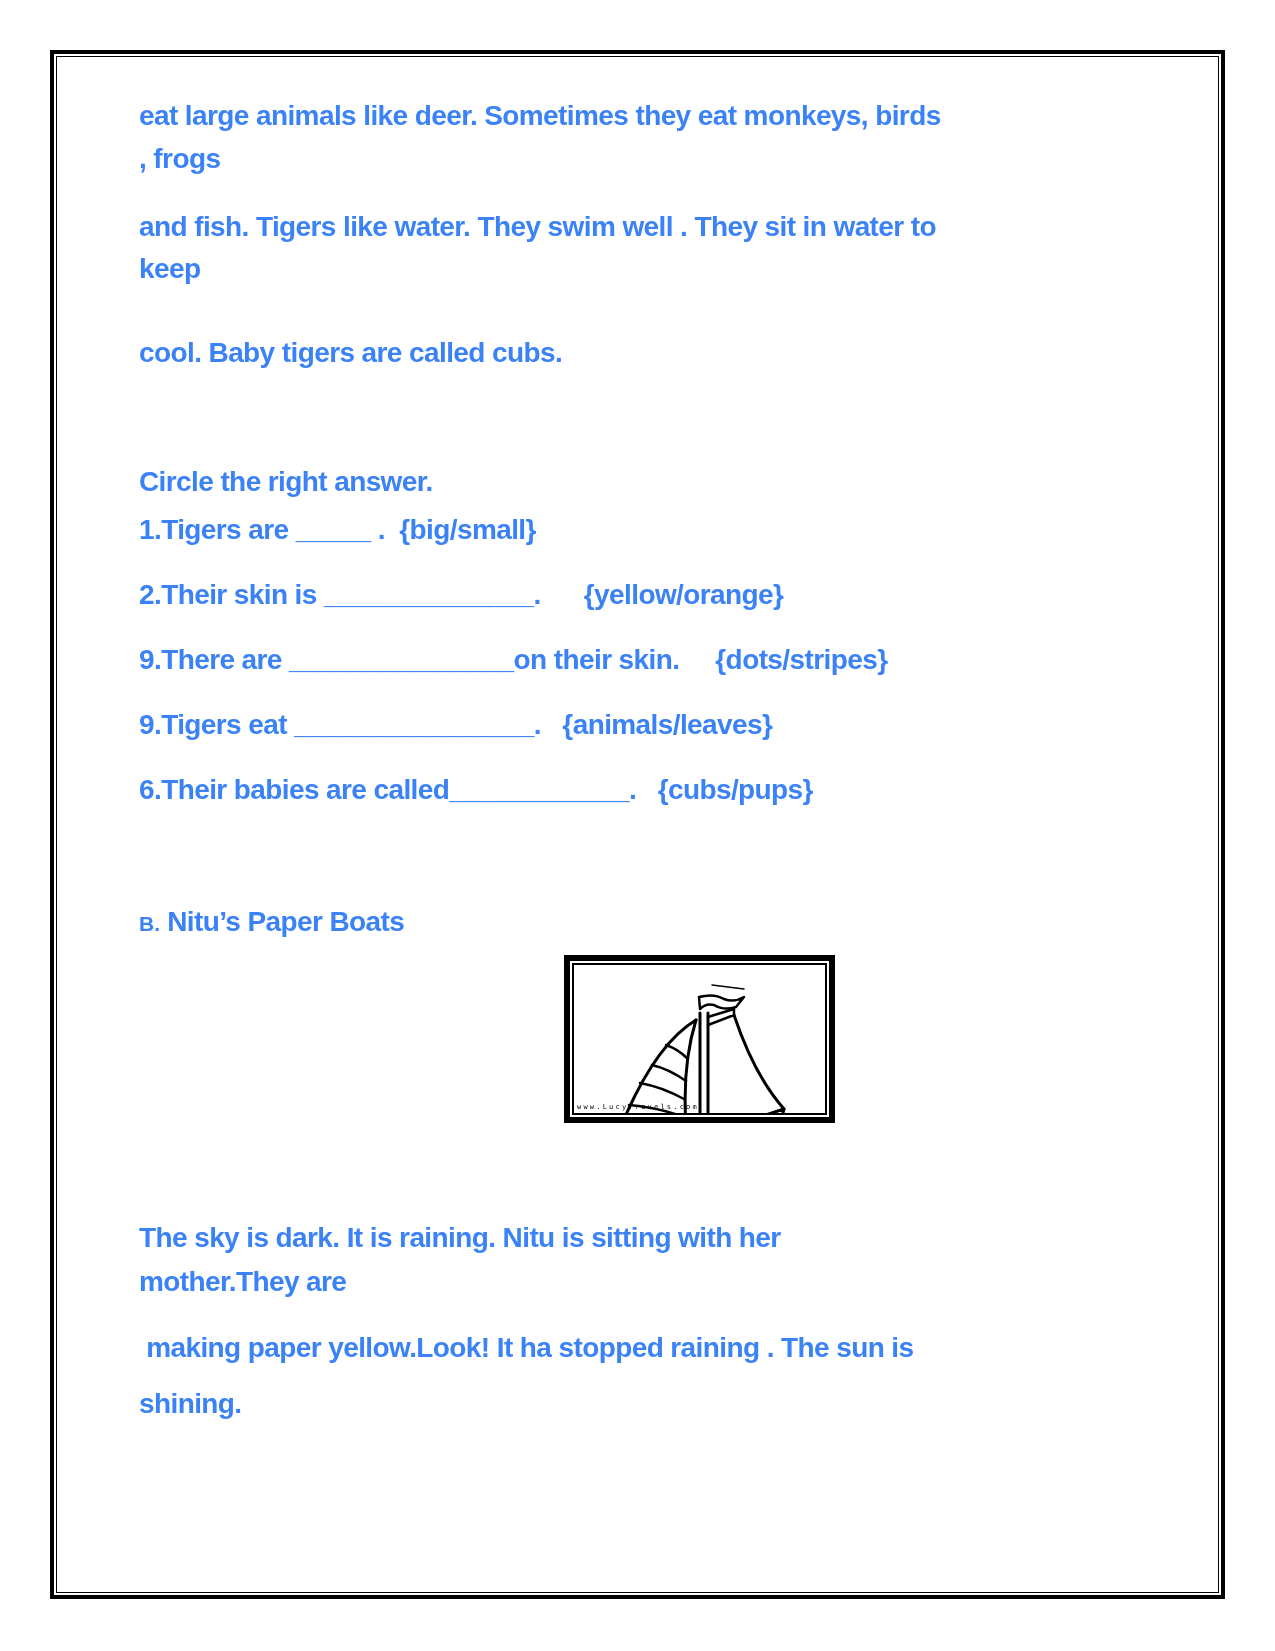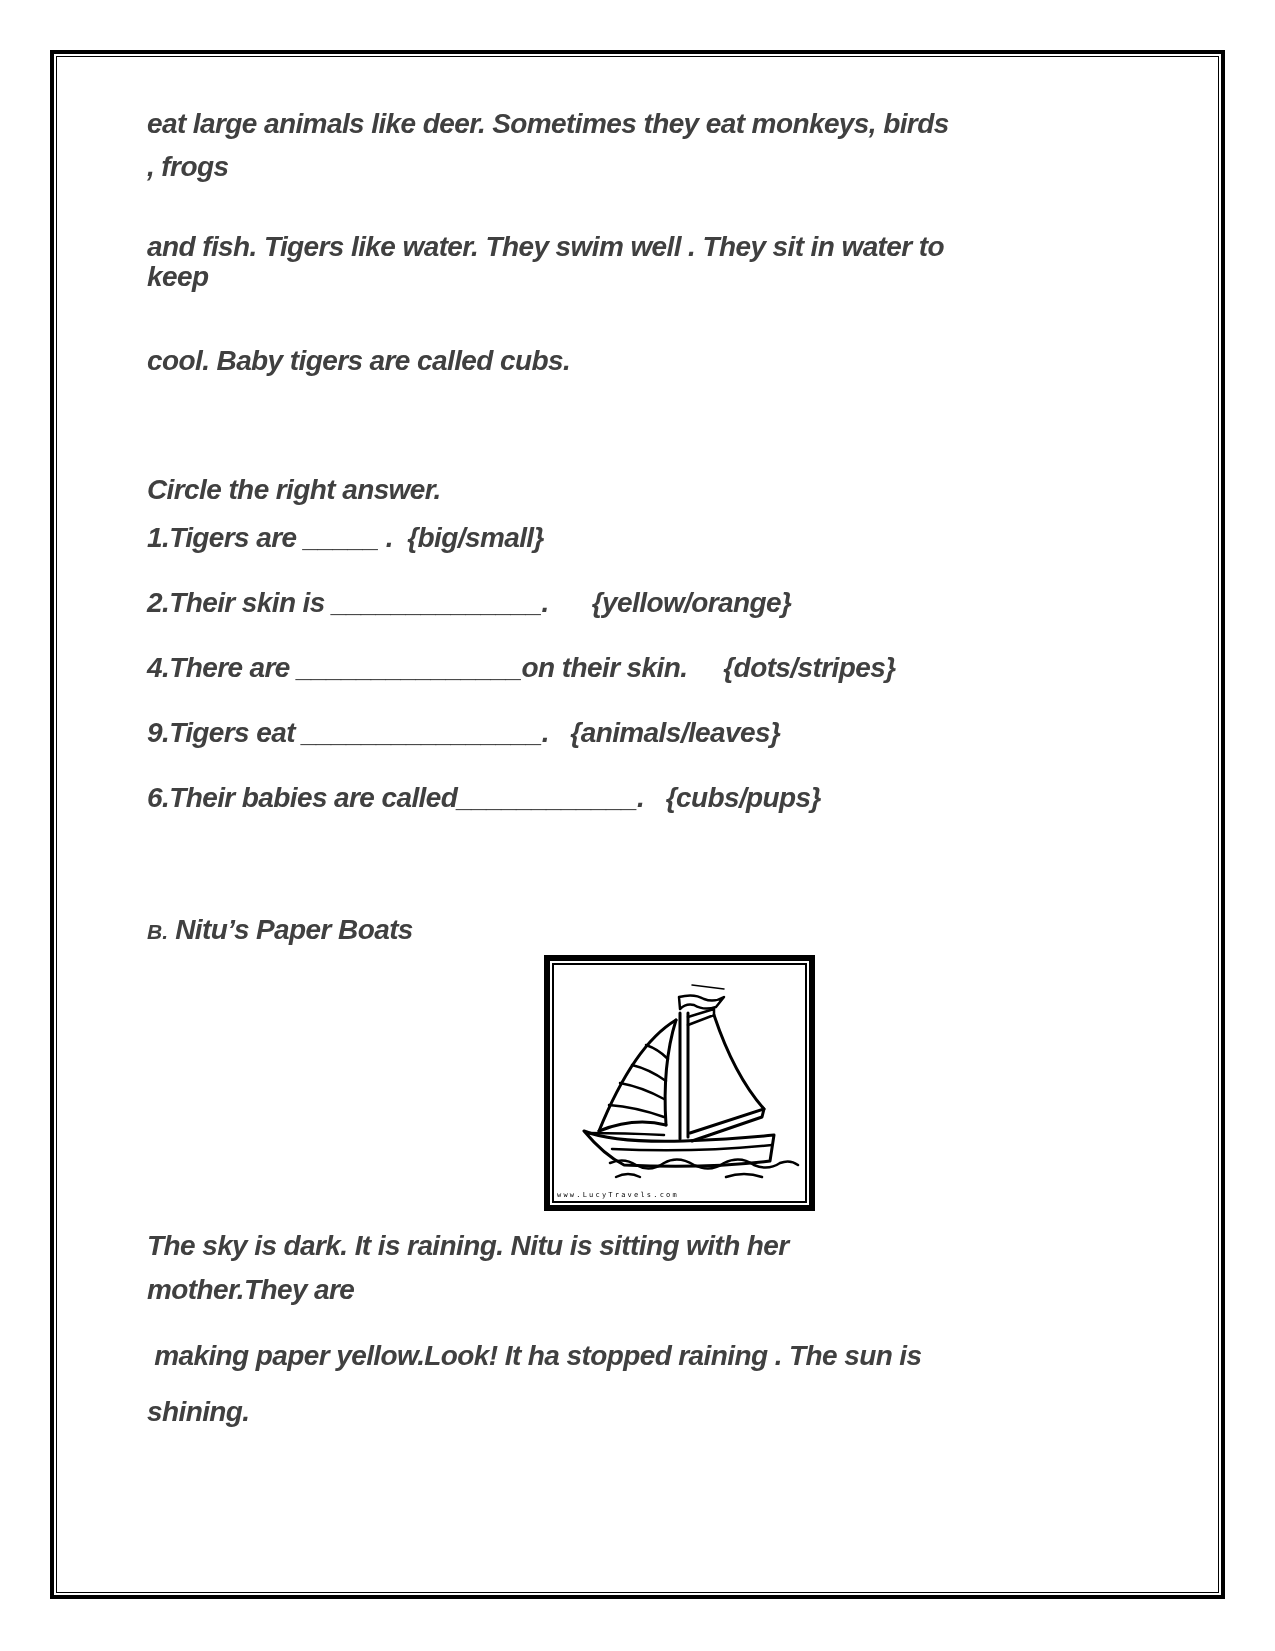--- a/index.html
+++ b/index.html
@@ -6,27 +6,27 @@
     body { width: 1275px; height: 1651px; position: relative; overflow: hidden; }
     .page-border {
       position: absolute; left: 50px; top: 50px; width: 1175px; height: 1549px;
       box-sizing: border-box; border: 4px solid #000; 
     }
     .page-border-inner {
       position: absolute; left: 2px; top: 2px; right: 2px; bottom: 2px;
       border: 1px solid #000;
     }
     .txt {
-      position: absolute; left: 131px; margin: 16px; white-space: pre;
+      position: absolute; left: 131px; margin: 8px; white-space: pre;
       font-family: "Liberation Sans", sans-serif; font-weight: bold;
-      font-size: 28px; letter-spacing: -0.6px; color: #404040; line-height: 1; font-style: italic;
+      font-size: 28px; letter-spacing: -0.6px; color: #3b82f6; line-height: 1;
     }
     .heading-b-letter { font-size: 21px; letter-spacing: 0; }
     .boat-frame {
-      position: absolute; left: 544px; top: 955px; width: 271px; height: 256px;
+      position: absolute; left: 564px; top: 955px; width: 271px; height: 168px;
       box-sizing: border-box; border: 6px solid #000; background: #fff;
     }
     .boat-frame-inner {
       position: absolute; left: 2px; top: 2px; right: 2px; bottom: 2px;
       border: 2px solid #000; overflow: hidden;
     }
     .boat-frame-inner svg { position: absolute; left: 0; top: 0; }
     .watermark {
       position: absolute; left: 3px; bottom: 2px; font-family: "DejaVu Sans Mono", monospace;
       font-size: 7px; letter-spacing: 2.2px; color: #000; white-space: nowrap;
@@ -34,28 +34,28 @@
   </style>
 </head>
 <body>
 
 <div class="page-border">
   <div class="page-border-inner"></div>
 </div>
 
 <p class="txt" style="top:94px">eat large animals like deer. Sometimes they eat monkeys, birds</p>
 <p class="txt" style="top:137px">, frogs</p>
-<p class="txt" style="top:217px">and fish. Tigers like water. They swim well . They sit in water to</p>
+<p class="txt" style="top:205px">and fish. Tigers like water. They swim well . They sit in water to</p>
 <p class="txt" style="top:247px">keep</p>
 <p class="txt" style="top:331px">cool. Baby tigers are called cubs.</p>
 
 <p class="txt" style="top:460px">Circle the right answer.</p>
 <p class="txt" style="top:508px">1.Tigers are _____ .  {big/small}</p>
 <p class="txt" style="top:573px">2.Their skin is ______________.      {yellow/orange}</p>
-<p class="txt" style="top:638px">4.There are _______________on their skin.     {dots/stripes}</p>
+<p class="txt" style="top:638px">9.There are _______________on their skin.     {dots/stripes}</p>
 <p class="txt" style="top:703px">9.Tigers eat ________________.   {animals/leaves}</p>
 <p class="txt" style="top:768px">6.Their babies are called____________.   {cubs/pups}</p>
 
 <p class="txt" style="top:900px"><span class="heading-b-letter">B.</span><span> Nitu’s Paper Boats</span></p>
 
 <div class="boat-frame">
   <div class="boat-frame-inner">
     <svg width="255" height="216" viewBox="0 0 255 216" fill="none" stroke="#000" stroke-width="3" stroke-linecap="round" stroke-linejoin="round">
 
       <path d="M138 20 L170 24" stroke-width="1.5"></path>

